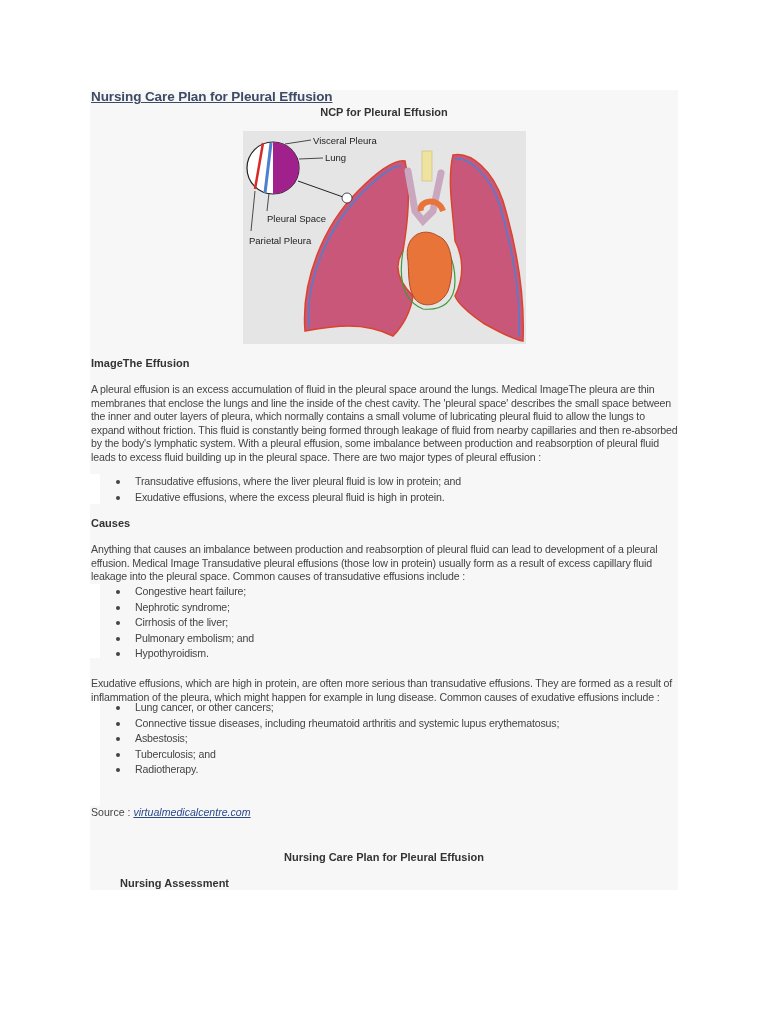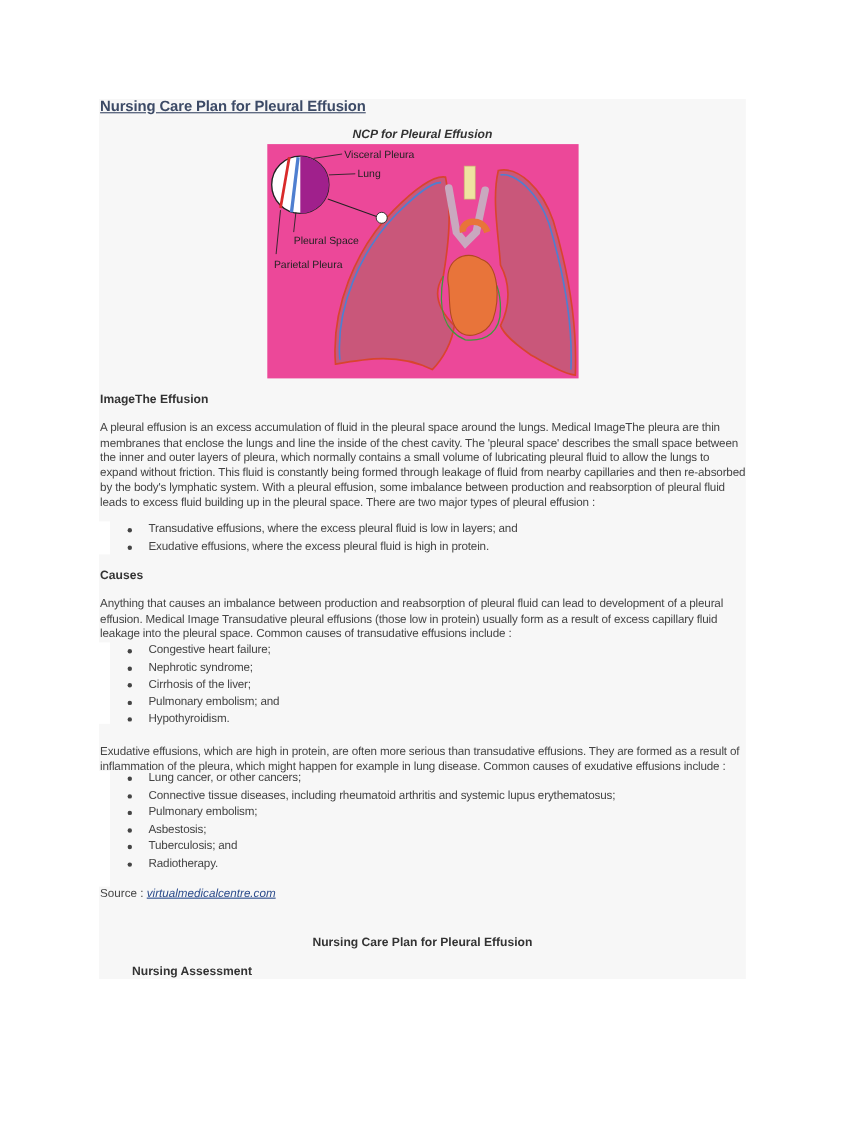--- a/index.html
+++ b/index.html
@@ -26,36 +26,36 @@
   }
   .list {
     left:90px; margin:0; padding:0; list-style:none; font-size:10.6px; color:#444;
     letter-spacing:-0.15px;
   }
   .list li { position:relative; height:15.6px; line-height:15.6px; padding-left:45px; white-space:nowrap; }
   .list li .bullet {
     position:absolute; left:26px; top:6px; width:4px; height:4px; background:#444; border-radius:50%;
   }
   .notch { position:absolute; background:#ffffff; }
-  .figure { left:243px; top:131px; width:283px; height:213px; background:#ec4899; }
+  .figure { left:243px; top:131px; width:283px; height:213px; background:#e5e5e5; }
   .source { left:91px; top:806px; font-size:10.6px; color:#444; }
   .source a { color:#2a4a8a; font-style:italic; text-decoration:underline;margin-top:36px; }
   .lbl { font-family:"Liberation Sans", sans-serif; font-size:9.5px; fill:#222; }
 </style>
 </head>
 <body>
 
 <div class="panel"></div>
 
 <div class="notch" style="left:90px;top:474px;width:10px;height:30px;"></div>
 <div class="notch" style="left:90px;top:584px;width:10px;height:74px;"></div>
 <div class="notch" style="left:90px;top:701px;width:10px;height:105px;"></div>
 
 <a class="abs title-link">Nursing Care Plan for Pleural Effusion</a>
-<div class="abs center-heading" style="top:116px;font-style:italic;">NCP for Pleural Effusion</div>
+<div class="abs center-heading" style="top:106px;">NCP for Pleural Effusion</div>
 
 <div class="abs figure">
   <svg width="283" height="213" viewBox="0 0 283 213">
 
     <path d="M62 200 C 58 150, 80 95, 115 60 C 130 45, 150 28, 162 30 C 168 60, 165 90, 160 120 C 150 135, 155 150, 170 165 C 168 180, 160 195, 150 205 C 120 190, 90 195, 62 200 Z" fill="#c9577a" stroke="#d9442e" stroke-width="1.5"></path>
     <path d="M66 196 C 62 150, 84 98, 117 64 C 131 50, 148 34, 158 35" fill="none" stroke="#4f7fd0" stroke-width="1.5"></path>
 
     <path d="M280 210 C 282 160, 272 110, 260 70 C 250 40, 228 20, 210 24 C 204 50, 210 80, 212 110 C 220 125, 222 145, 212 165 C 216 175, 230 185, 240 192 C 255 200, 268 208, 280 210 Z" fill="#c9577a" stroke="#d9442e" stroke-width="1.5"></path>
     <path d="M276 205 C 278 160, 268 112, 256 72 C 246 44, 226 26, 212 28" fill="none" stroke="#4f7fd0" stroke-width="1.5"></path>
 
@@ -83,41 +83,40 @@
     <text class="lbl" x="24" y="91">Pleural Space</text>
     <line x1="12" y1="60" x2="8" y2="100" stroke="#222" stroke-width="0.8"></line>
     <text class="lbl" x="6" y="113">Parietal Pleura</text>
   </svg>
 </div>
 
 <div class="abs section-heading" style="top:357px;">ImageThe Effusion</div>
 <div class="abs para" style="top:383px;">A pleural effusion is an excess accumulation of fluid in the pleural space around the lungs. Medical ImageThe pleura are thin membranes that enclose the lungs and line the inside of the chest cavity. The 'pleural space' describes the small space between the inner and outer layers of pleura, which normally contains a small volume of lubricating pleural fluid to allow the lungs to expand without friction. This fluid is constantly being formed through leakage of fluid from nearby capillaries and then re-absorbed by the body's lymphatic system. With a pleural effusion, some imbalance between production and reabsorption of pleural fluid leads to excess fluid building up in the pleural space. There are two major types of pleural effusion :</div>
 
 <ul class="abs list" style="top:474px;">
-  <li><span class="bullet"></span><span>Transudative effusions, where the excess pleural fluid is low in layers; and</span></li>
+  <li><span class="bullet"></span><span>Transudative effusions, where the liver pleural fluid is low in protein; and</span></li>
   <li><span class="bullet"></span><span>Exudative effusions, where the excess pleural fluid is high in protein.</span></li>
 </ul>
 
 <div class="abs section-heading" style="top:517px;">Causes</div>
 <div class="abs para" style="top:543px;">Anything that causes an imbalance between production and reabsorption of pleural fluid can lead to development of a pleural effusion. Medical Image Transudative pleural effusions (those low in protein) usually form as a result of excess capillary fluid leakage into the pleural space. Common causes of transudative effusions include :</div>
 
 <ul class="abs list" style="top:584px;">
   <li><span class="bullet"></span><span>Congestive heart failure;</span></li>
   <li><span class="bullet"></span><span>Nephrotic syndrome;</span></li>
   <li><span class="bullet"></span><span>Cirrhosis of the liver;</span></li>
   <li><span class="bullet"></span><span>Pulmonary embolism; and</span></li>
   <li><span class="bullet"></span><span>Hypothyroidism.</span></li>
 </ul>
 
 <div class="abs para" style="top:677px;">Exudative effusions, which are high in protein, are often more serious than transudative effusions. They are formed as a result of inflammation of the pleura, which might happen for example in lung disease. Common causes of exudative effusions include :</div>
 
 <ul class="abs list" style="top:700px;">
   <li><span class="bullet"></span><span>Lung cancer, or other cancers;</span></li>
   <li><span class="bullet"></span><span>Connective tissue diseases, including rheumatoid arthritis and systemic lupus erythematosus;</span></li>
-  <li><span class="bullet"></span><span>Pulmonary embolism;</span></li>
   <li><span class="bullet"></span><span>Asbestosis;</span></li>
   <li><span class="bullet"></span><span>Tuberculosis; and</span></li>
   <li><span class="bullet"></span><span>Radiotherapy.</span></li>
 </ul>
 
 <div class="abs source">
   <span>Source :</span>
   <a>virtualmedicalcentre.com</a>
 </div>
 

